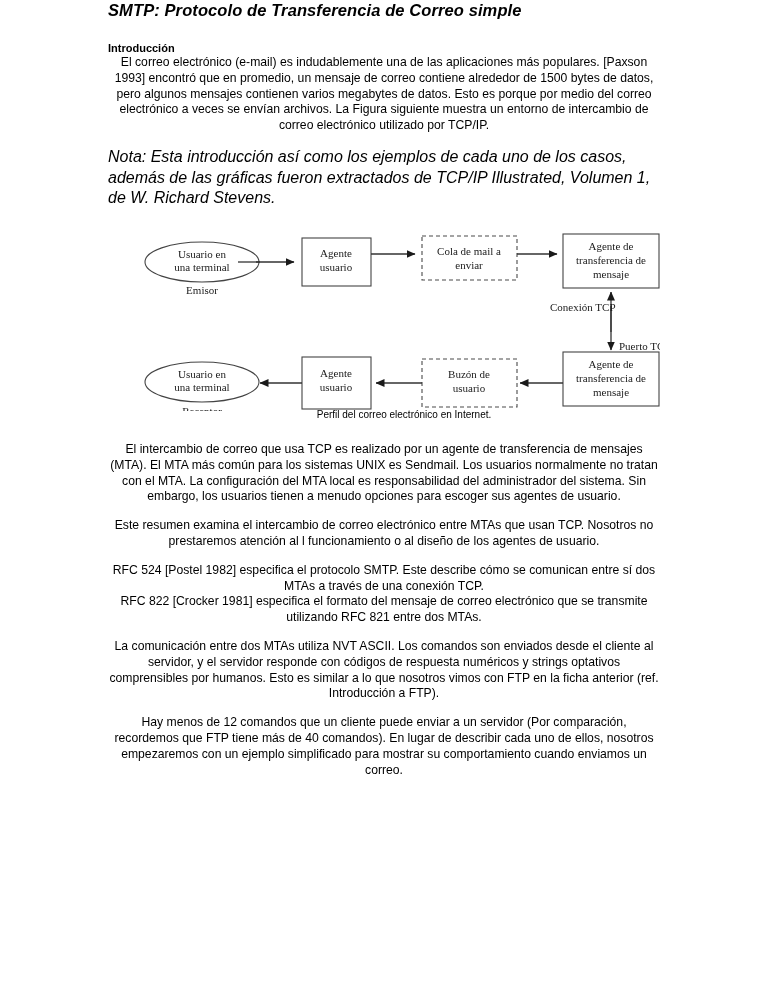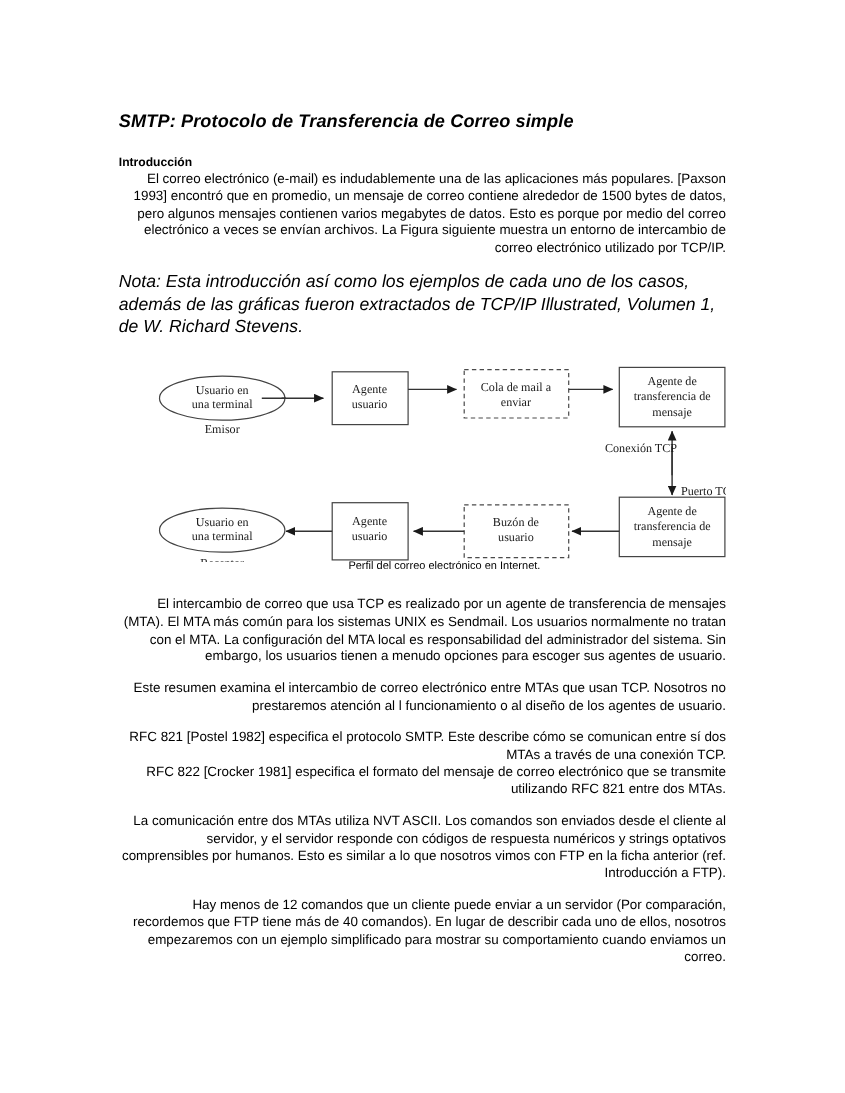--- a/index.html
+++ b/index.html
@@ -20,34 +20,33 @@
     left: 108px;
     top: 0;
     width: 552px;
   }
   .doc-title {
     font-size: 16.5px;
     font-weight: bold;
     font-style: italic;
     letter-spacing: 0.1px;
     margin: 0;
-    padding-top: 100px;
     line-height: 1.25;
   }
   .section-heading {
     font-size: 11px;
     font-weight: bold;
     line-height: 1.30;
     margin: 0;
   }
   p.body-text {
     font-size: 12.2px;
     line-height: 1.295;
     margin: 0;
-    text-align: right;
+    text-align: center;
     hyphens: none;
   }
   p.note-text {
     font-size: 16px;
     font-style: italic;
     line-height: 1.295;
     margin: 0;
   }
   .gap {
     height: 13px;
@@ -193,21 +192,21 @@
   <div class="gap"></div>
 
   <p class="body-text">El intercambio de correo que usa TCP es realizado por un agente de transferencia de mensajes (MTA). El MTA más común para los sistemas UNIX es Sendmail. Los usuarios normalmente no tratan con el MTA. La configuración del MTA local es responsabilidad del administrador del sistema. Sin embargo, los usuarios tienen a menudo opciones para escoger sus agentes de usuario.</p>
 
   <div class="gap"></div>
 
   <p class="body-text">Este resumen examina el intercambio de correo electrónico entre MTAs que usan TCP. Nosotros no prestaremos atención al l funcionamiento o al diseño de los agentes de usuario.</p>
 
   <div class="gap"></div>
 
-  <p class="body-text">RFC 821 [Postel 1982] especifica el protocolo SMTP. Este describe cómo se comunican entre sí dos MTAs a través de una conexión TCP.</p>
+  <p class="body-text">RFC 524 [Postel 1982] especifica el protocolo SMTP. Este describe cómo se comunican entre sí dos MTAs a través de una conexión TCP.</p>
   <p class="body-text">RFC 822 [Crocker 1981] especifica el formato del mensaje de correo electrónico que se transmite utilizando RFC 821 entre dos MTAs.</p>
 
   <div class="gap"></div>
 
   <p class="body-text">La comunicación entre dos MTAs utiliza NVT ASCII. Los comandos son enviados desde el cliente al servidor, y el servidor responde con códigos de respuesta numéricos y strings optativos comprensibles por humanos. Esto es similar a lo que nosotros vimos con FTP en la ficha anterior (ref. Introducción a FTP).</p>
 
   <div class="gap"></div>
 
   <p class="body-text">Hay menos de 12 comandos que un cliente puede enviar a un servidor (Por comparación, recordemos que FTP tiene más de 40 comandos). En lugar de describir cada uno de ellos, nosotros empezaremos con un ejemplo simplificado para mostrar su comportamiento cuando enviamos un correo.</p>
 

